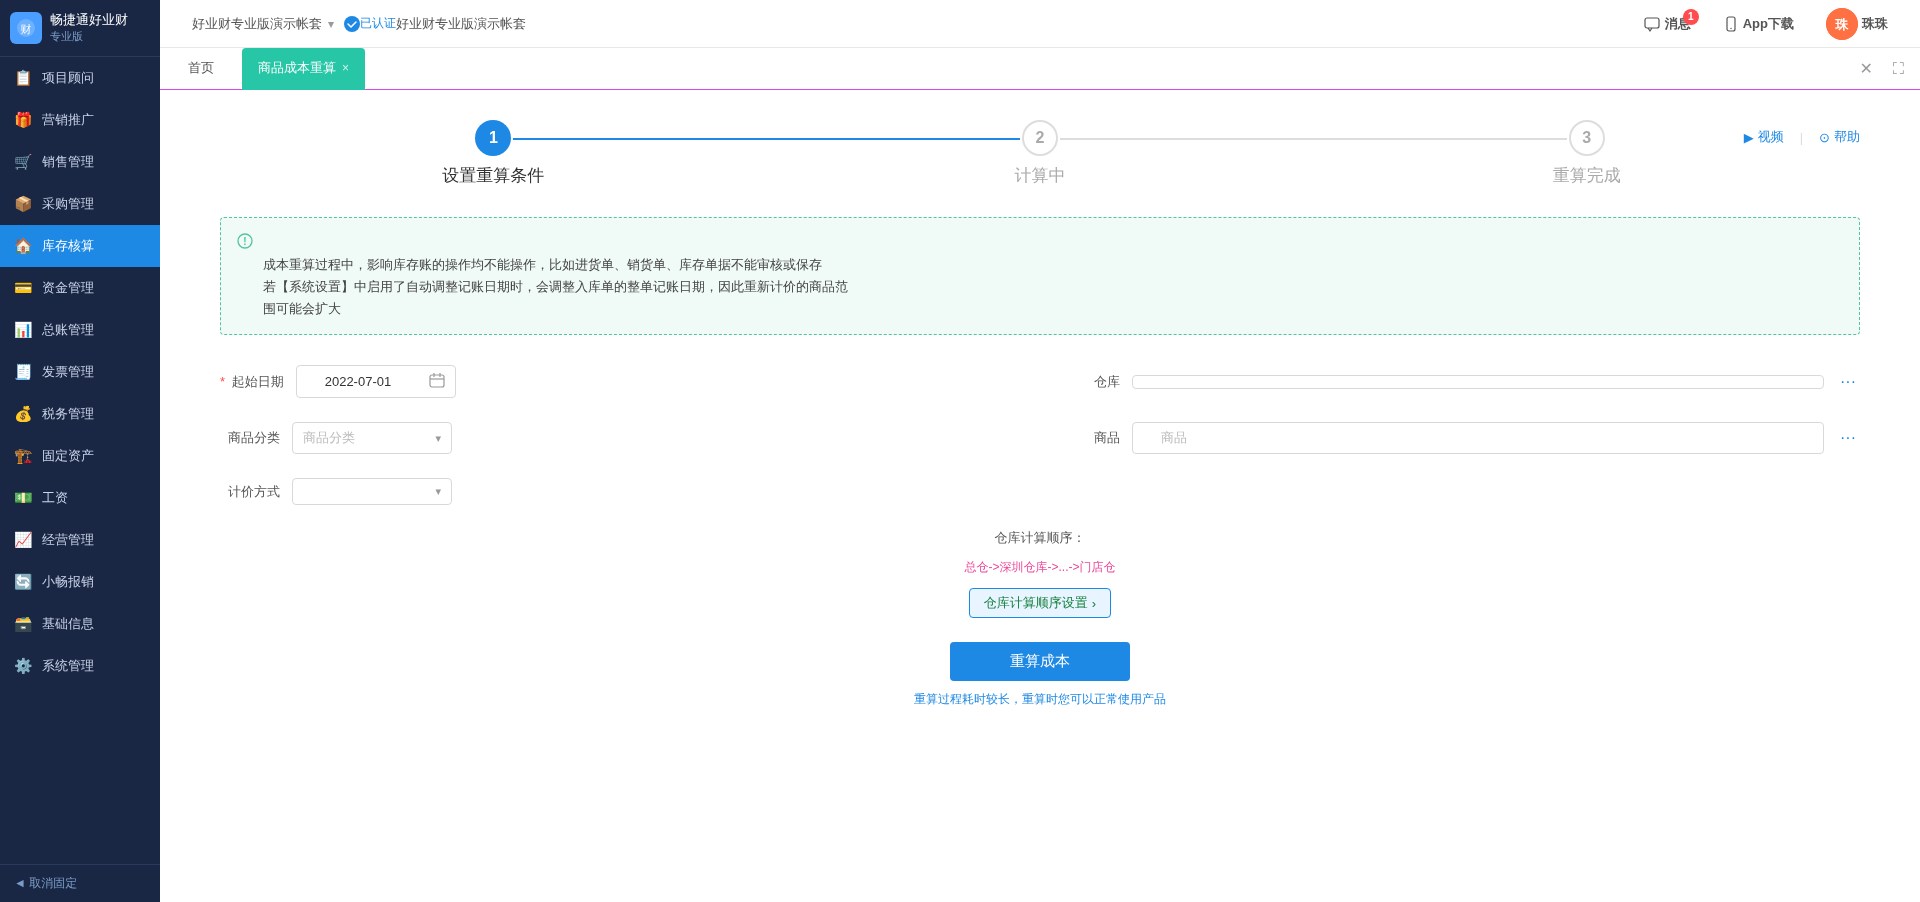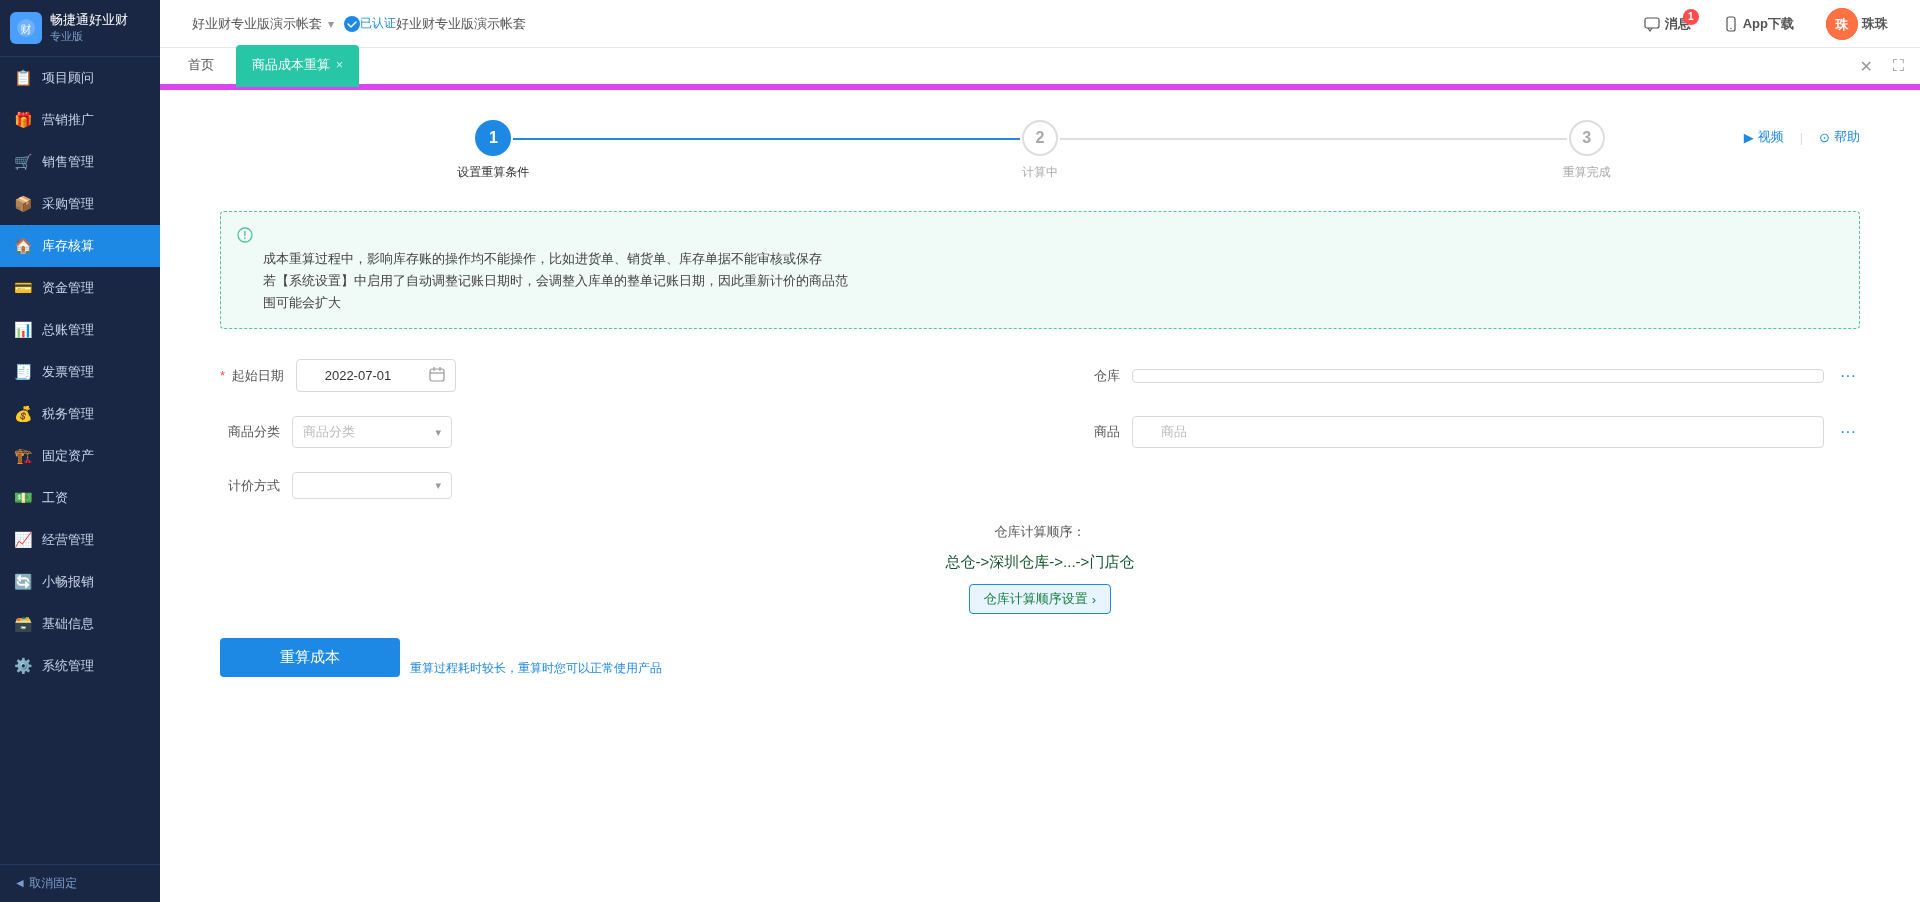--- a/index.html
+++ b/index.html
@@ -177,23 +177,23 @@
       overflow: hidden;
     }
 
     
     .tabbar {
       background: #fff;
       height: 42px;
       display: flex;
       align-items: center;
       padding: 0 12px;
-      border-bottom: 6px solid #d946ef;
+      border-bottom: 1px solid #d946ef;
       flex-shrink: 0;
-      gap: 6px;
+      gap: 12px;
     }
     .tab-item {
       padding: 0 16px;
       height: 42px;
       display: flex;
       align-items: center;
       font-size: 13px;
       cursor: pointer;
       color: #555;
       border-bottom: 2px solid transparent;
@@ -262,21 +262,21 @@
       background: #1e88e5;
       color: #fff;
     }
     .step-circle.inactive {
       background: #fff;
       color: #aaa;
       border: 2px solid #ddd;
     }
     .step-label {
       margin-top: 8px;
-      font-size: 12px;
+      font-size: 17px;
       color: #333;
       text-align: center;
     }
     .step-label.inactive { color: #aaa; }
     .step-line {
       position: absolute;
       top: 18px;
       left: calc(50% + 20px);
       right: calc(-50% + 20px);
       height: 2px;
@@ -386,41 +386,41 @@
       margin-bottom: 24px;
       gap: 12px;
       flex-direction: column;
     }
     .warehouse-order-label {
       font-size: 13px;
       color: #555;
       white-space: nowrap;
     }
     .warehouse-order-value {
-      font-size: 15px;
-      color: #14532d;
+      font-size: 12px;
+      color: #ec4899;
     }
     .warehouse-order-btn {
       border: 1px solid #1e88e5;
       background: #e8f4ff;
       color: #15803d;
       border-radius: 4px;
       padding: 5px 14px;
       font-size: 13px;
       cursor: pointer;
       display: flex;
       align-items: center;
       gap: 4px;
     }
 
     
     .compute-section {
       display: flex;
-      flex-direction: row;
-      align-items: flex-end;
+      flex-direction: column;
+      align-items: center;
       margin-top: 10px;
       gap: 10px;
     }
     .compute-btn {
       background: #1e88e5;
       color: #fff;
       border: none;
       border-radius: 4px;
       padding: 10px 60px;
       font-size: 15px;

